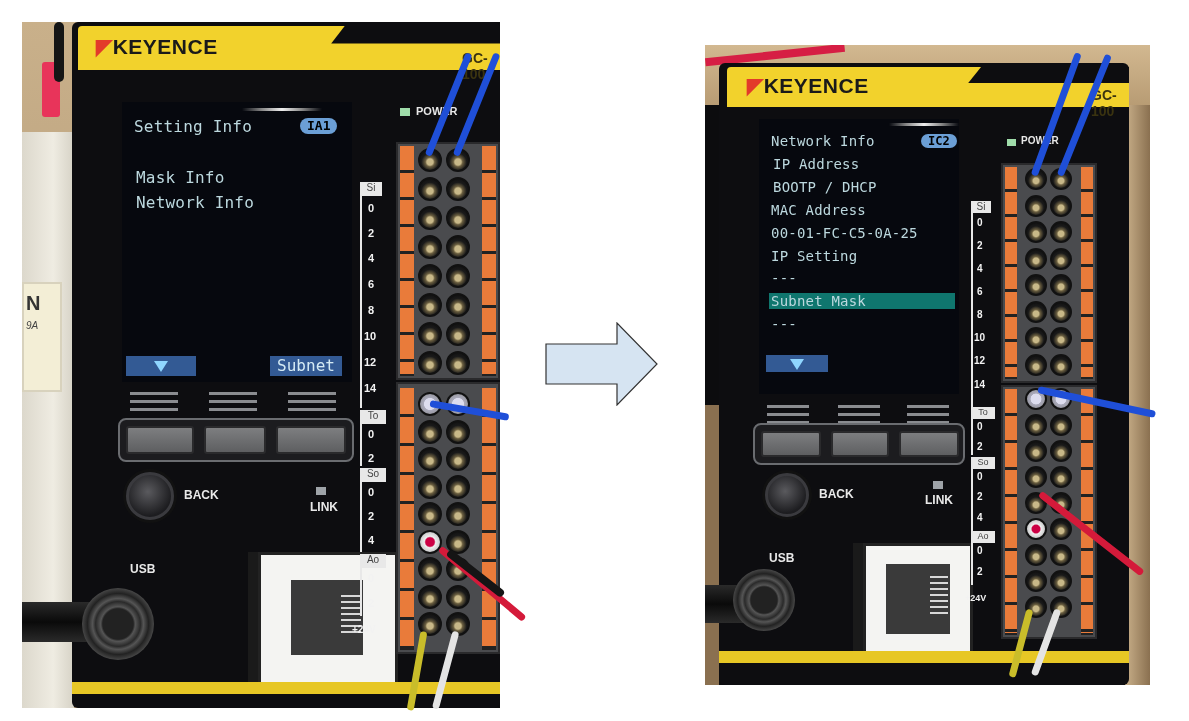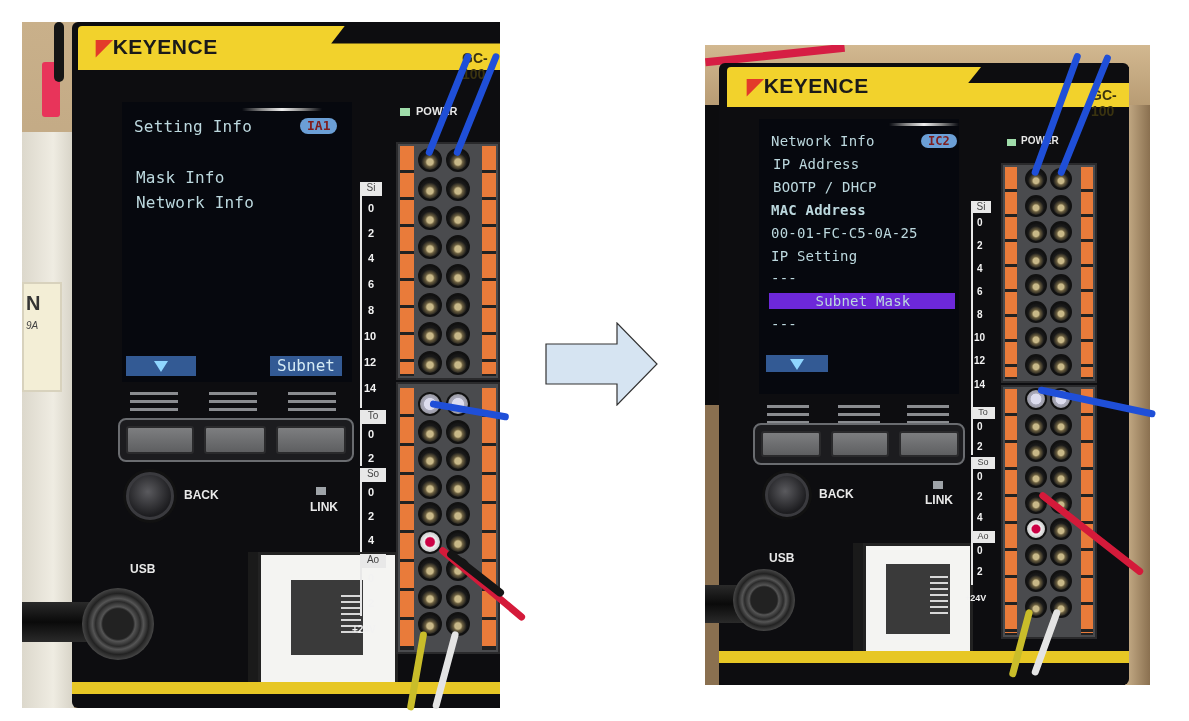--- a/index.html
+++ b/index.html
@@ -23,22 +23,22 @@
   .yellow-band::after { content: ""; position: absolute; right: 0; top: 0; width: 40%; height: 40%;
       background: #0d0d10; clip-path: polygon(8% 0,100% 0,100% 100%,0 100%); }
   .logo { position: absolute; font: bold 21px "Liberation Sans", sans-serif; color: #1a1a1a; letter-spacing: 0.5px; }
   .logo .k-mark { color: #e33a2a; }
   .model { position: absolute; font: bold 14px "Liberation Sans", sans-serif; color: #3a3310; }
   .yellow-bottom { position: absolute; background: #e7c725; }
 
   .lcd { position: absolute; background: #06080e; }
   .lcd-line { position: absolute; font: 16px "DejaVu Sans Mono", monospace; color: #bcd8de; white-space: nowrap; letter-spacing: 0.2px; }
   .lcd-line.sel { background: #1f3f9a; color: #d6ecf2; }
-  .lcd-line.hl  { background: #6d28d9; text-align: center; }
-  .lcd-badge { position: absolute; background: #6b9fd6; color: #7f1d1d; border-radius: 8px;
+  .lcd-line.hl  { background: #0f766e; }
+  .lcd-badge { position: absolute; background: #6b9fd6; color: #000000; border-radius: 8px;
       font: bold 13px "DejaVu Sans Mono", monospace; padding: 0 7px; line-height: 16px; }
   .softkey { position: absolute; background: #335a94; color: #d4eaf4; text-align: center;
       font: 16px "DejaVu Sans Mono", monospace; line-height: 20px; }
   .softkey .tri { display: inline-block; width: 0; height: 0; border-left: 7px solid transparent;
       border-right: 7px solid transparent; border-top: 11px solid #8fd6ff; vertical-align: middle; }
   .key-lines { position: absolute; }
   .key-lines span { display: block; height: 3px; background: #8a8c90; margin-bottom: 5px; }
 
   .btn-row { position: absolute; border: 2px solid #6a6c70; border-radius: 8px; background: #1c1c1f; }
   .fkey { position: absolute; background: linear-gradient(180deg,#7d7e80,#5e5f61); border: 2px solid #2a2a2c; border-radius: 3px; }
@@ -200,21 +200,21 @@
     <div class="yellow-band" style="left:8px;top:4px;width:402px;height:40px;"></div>
     <div class="logo" style="left:28px;top:11px;"><span class="k-mark">◤</span><span>KEYENCE</span></div>
     <div class="model" style="left:372px;top:24px;">GC-100</div>
 
     <div class="lcd" style="left:40px;top:56px;width:200px;height:275px;">
       <div style="position:absolute;left:130px;top:4px;width:70px;height:3px;background:linear-gradient(90deg,transparent,#888,#eee,#888,transparent);"></div>
       <div class="lcd-line" style="left:12px;top:14px;font-size:14px;">Network Info</div>
       <div class="lcd-badge" style="left:162px;top:15px;font-size:12px;line-height:14px;">IC2</div>
       <div class="lcd-line" style="left:14px;top:37px;font-size:14px;">IP Address</div>
       <div class="lcd-line" style="left:14px;top:60px;font-size:14px;">BOOTP / DHCP</div>
-      <div class="lcd-line" style="left:12px;top:83px;font-size:14px;font-weight:bold;">MAC Address</div>
+      <div class="lcd-line" style="left:12px;top:83px;font-size:14px;">MAC Address</div>
       <div class="lcd-line" style="left:12px;top:106px;font-size:14px;">00-01-FC-C5-0A-25</div>
       <div class="lcd-line" style="left:12px;top:129px;font-size:14px;">IP Setting</div>
       <div class="lcd-line" style="left:12px;top:151px;font-size:14px;">---</div>
       <div class="lcd-line hl" style="left:10px;top:174px;width:186px;font-size:14px;padding-left:2px;">Subnet Mask</div>
       <div class="lcd-line" style="left:12px;top:197px;font-size:14px;">---</div>
       <div class="softkey" style="left:7px;top:236px;width:62px;height:17px;line-height:17px;"><span class="tri"></span></div>
     </div>
 
     <div class="key-lines" style="left:48px;top:342px;width:42px;">
         <span></span>

